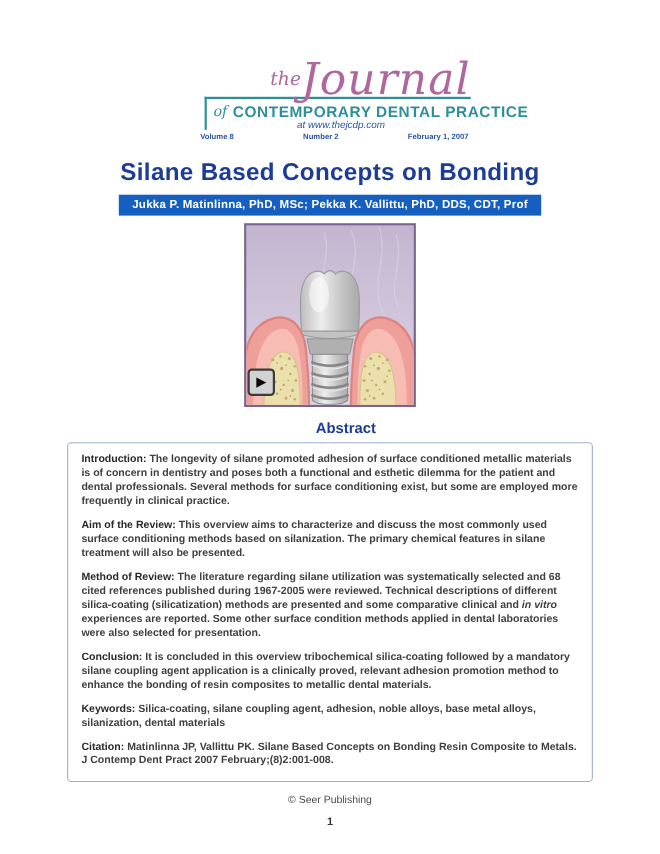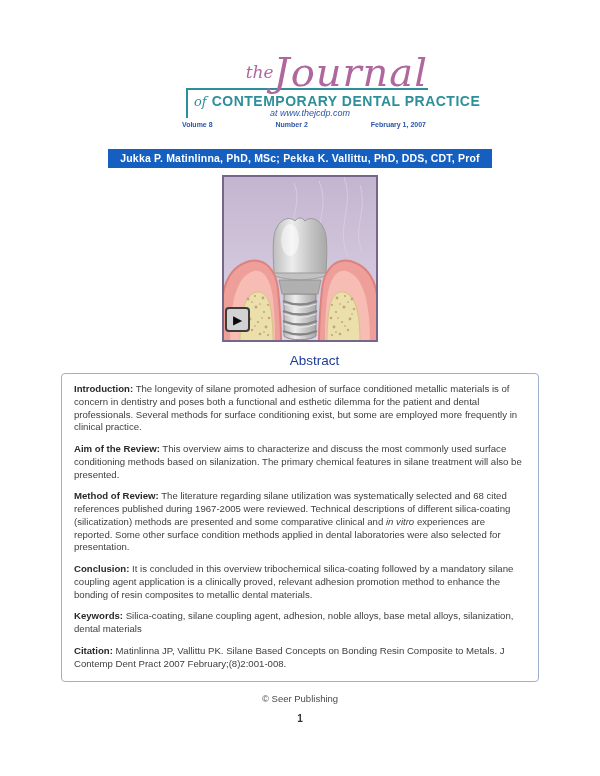--- a/index.html
+++ b/index.html
@@ -22,38 +22,38 @@
   .logo-subrow{display:flex;align-items:flex-end;}
   .logo-of{font-family:"DejaVu Serif",serif;font-style:italic;color:var(--logo-teal);font-size:13px;margin:-2px 5px 0 0;}
   .logo-subtitle{color:var(--logo-teal);font-size:14px;letter-spacing:.5px;font-weight:bold;margin-top:2px;white-space:nowrap;}
   .logo-url{font-size:9px;font-weight:normal;font-style:italic;color:var(--logo-blue);text-align:center;margin-top:-1px;}
   .logo-meta{display:flex;justify-content:space-between;font-size:7px;font-weight:bold;color:var(--logo-blue);margin:3px 2px 0 10px;}
 
   
   .title{margin:16px auto 0;text-align:center;color:var(--title-blue);
          font-size:22px;font-weight:bold;line-height:1.18;letter-spacing:.3px;}
   .title span{display:block;}
-  .authors-wrap{text-align:center;margin-top:20px;}
+  .authors-wrap{text-align:center;margin-top:6px;}
   .authors{display:inline-block;background:var(--bar-blue);color:#fff;font-weight:bold;
            font-size:10.5px;padding:3px 12px 4px;letter-spacing:.2px;}
 
   
   .figure-wrap{text-align:center;margin-top:7px;}
   .figure{position:relative;display:inline-block;width:156px;height:167px;
           border:2px solid #77658b;background:#cfc3da;line-height:0;}
   .play-btn{position:absolute;left:1px;bottom:8px;width:25px;height:25px;
             background:#d2d2d2;border:2px solid #3c3c3c;border-radius:4px;
             display:flex;align-items:center;justify-content:center;
             font-size:12px;color:#0a0a0a;cursor:pointer;padding:0;line-height:1;}
 
   
-  .abs-head{text-align:center;color:var(--title-blue);font-size:13.5px;font-weight:normal;margin-top:9px;padding-left:29px;}
+  .abs-head{text-align:center;color:var(--title-blue);font-size:13.5px;font-weight:bold;margin-top:9px;padding-left:29px;}
   .abs-box{width:478px;margin:5px auto 0;border:1px solid var(--box-border);border-radius:4px;
            padding:9px 12px 7px;font-size:9.6px;line-height:1.33;color:var(--text);}
-  .abs-p{margin-bottom:9px;}
+  .abs-p{margin-bottom:9px;font-weight:bold;}
   .abs-p:last-child{margin-bottom:4px;}
   .abs-p b{color:#2a2a2a;}
 
   
   .copyright{text-align:center;font-size:9.5px;color:#4a4a4a;margin-top:11px;}
   .pagenum{text-align:center;font-size:10px;font-weight:bold;color:#333;margin-top:9px;}
   .jline-wrap{text-align:center;margin-top:1px;}
 </style>
 </head>
 <body>
@@ -72,20 +72,21 @@
       <div class="logo-url">at www.thejcdp.com</div>
     </div>
     <div class="logo-meta">
       <span>Volume 8</span>
       <span>Number 2</span>
       <span>February 1, 2007</span>
     </div>
   </header>
 
   <h1 class="title">
+    <span>Silane Based Concepts on Bonding</span>
   </h1>
 
   <div class="authors-wrap">
     <div class="authors">Jukka P. Matinlinna, PhD, MSc; Pekka K. Vallittu, PhD, DDS, CDT, Prof</div>
   </div>
 
   <div class="figure-wrap">
     <figure class="figure">
       <svg width="152" height="163" viewBox="0 0 152 163" aria-hidden="true">
         <defs>

